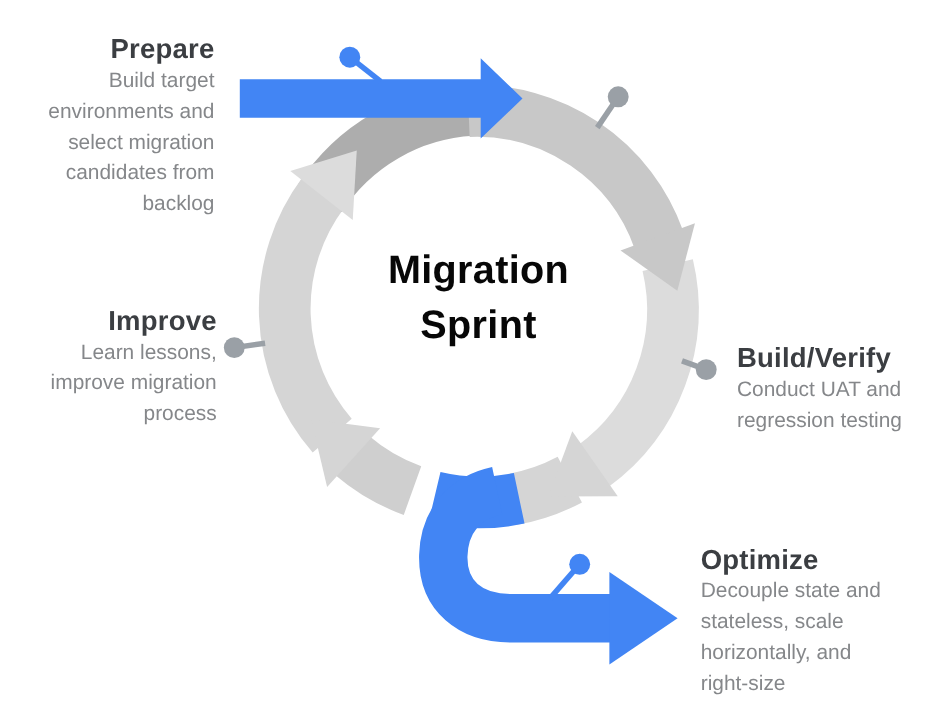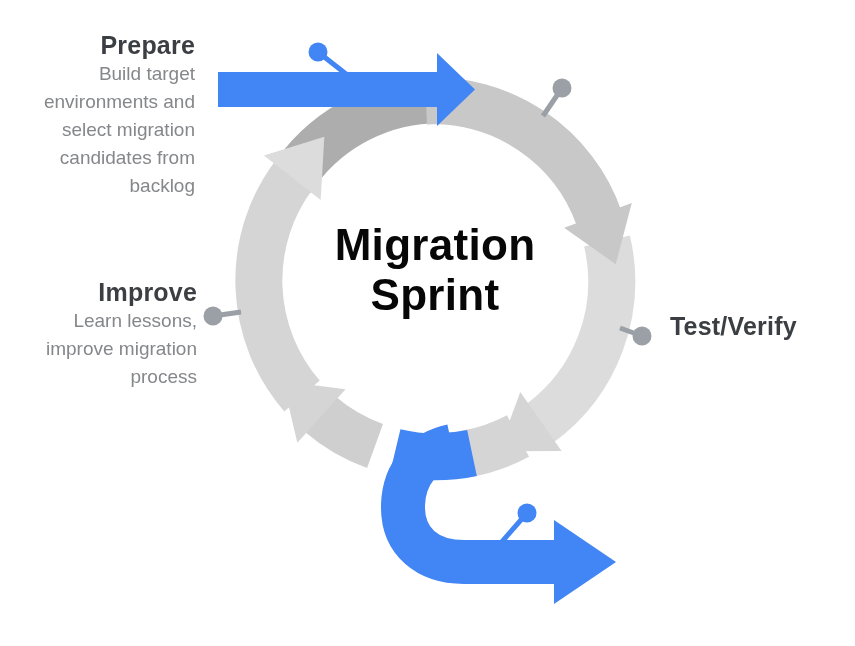--- a/index.html
+++ b/index.html
@@ -45,21 +45,21 @@
   #block-migrate    { top: 16px;  left: 605px;  width: 185px; }
   #block-testverify { top: 311px; left: 670px;  width: 180px; }
   #block-optimize   { top: 494px; left: 637px;  width: 190px; }
   #block-improve    { top: 277px; right: 658px; width: 200px; }
   #cycle-title {
     position: absolute;
     left: 285px;
     top: 220px;
     width: 300px;
     text-align: center;
-    font-size: 44px;
+    font-size: 36px;
     line-height: 50px;
     font-weight: 700;
     color: var(--title-text, #070707);
     white-space: pre-line;
     letter-spacing: 0.3px;
   }
 </style>
 </head>
 <body>
 
@@ -116,23 +116,32 @@
 environments and
 select migration
 candidates from
 backlog</p>
   </div>
 
   <div id="block-migrate" class="stage-block align-left">
   </div>
 
   <div id="block-testverify" class="stage-block align-left">
-    <h2>Test/Verify</h2>
+    <h2>Build/Verify</h2>
+    <p>Conduct UAT and
+regression testing</p>
   </div>
 
+  <div id="block-optimize" class="stage-block align-left">
+    <h2>Optimize</h2>
+    <p>Decouple state and
+stateless, scale
+horizontally, and
+right-size</p>
+  </div>
 
   <div id="block-improve" class="stage-block align-right">
     <h2>Improve</h2>
     <p>Learn lessons,
 improve migration
 process</p>
   </div>
 
 </div>
 

